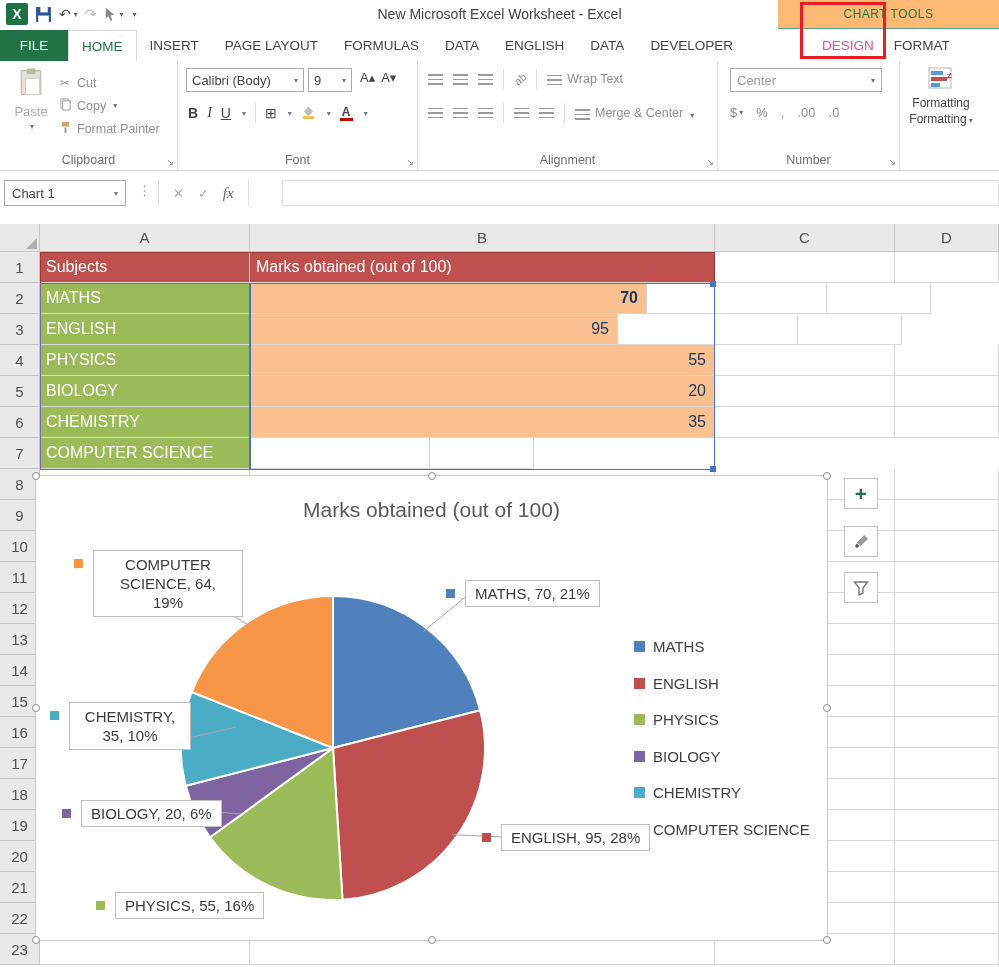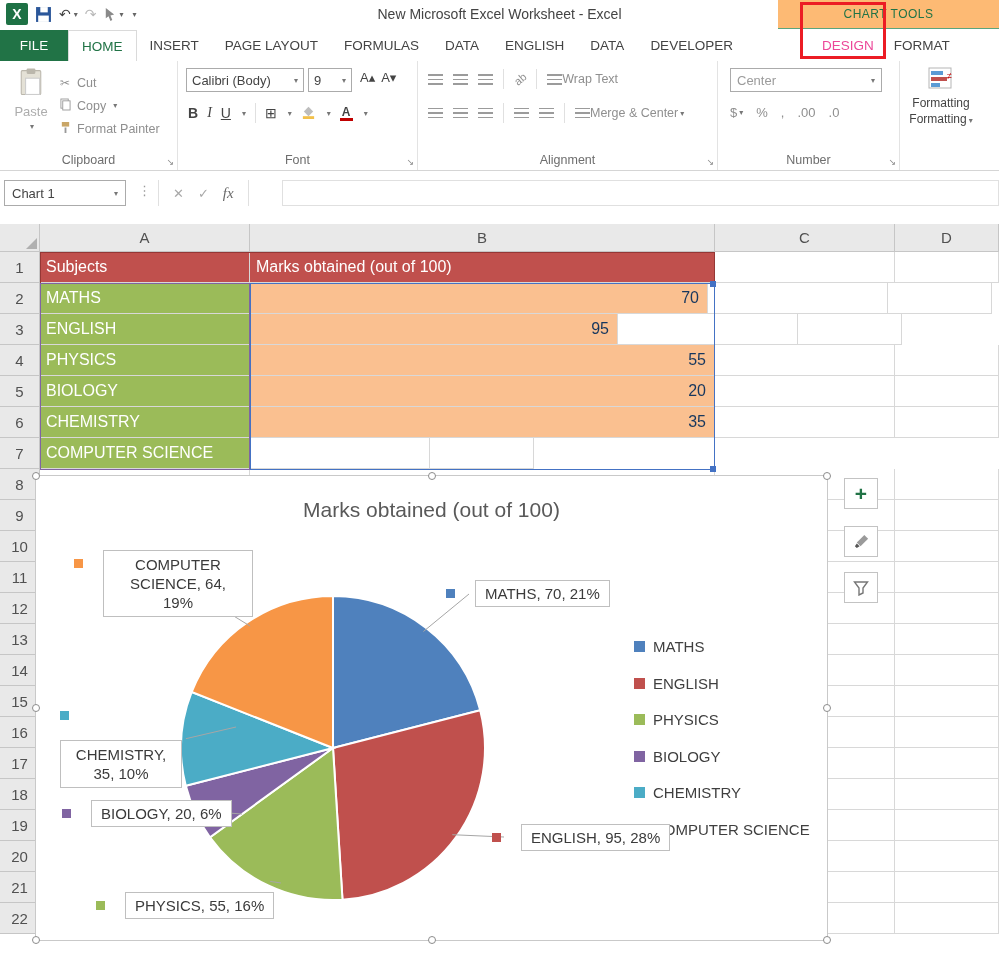--- a/index.html
+++ b/index.html
@@ -61,21 +61,21 @@
   .fontcolor { display:flex; flex-direction:column; align-items:center; line-height:12px; }
   .redbar { width:13px; height:3px; background:#C00000; }
 
   .g-align { left:418px; width:300px; }
   .lines { display:inline-block; width:15px; height:11px;
     background:repeating-linear-gradient(to bottom, #9B9B9B 0 1.5px, transparent 1.5px 4.5px); }
   .al-row1 { position:absolute; left:10px; top:8px; display:flex; align-items:center; gap:10px; }
   .al-row2 { position:absolute; left:10px; top:42px; display:flex; align-items:center; gap:10px; }
   .al-lbl { font-size:12.5px; color:#8F8F8F; white-space:nowrap; }
   .orient { font-size:11px; color:#8F8F8F; transform:rotate(-40deg); display:inline-block; }
-  .wrapbtn,.mergebtn { display:flex; align-items:center; }
+  .wrapbtn,.mergebtn { display:flex; align-items:flex-end; gap:5px; }
 
   .g-num { left:718px; width:182px; }
   .numcombo { position:absolute; left:12px; top:7px; width:152px; height:24px; background:#fff;
     border:1px solid #ABABAB; font-size:13px; display:flex; align-items:center; padding:0 6px;
     justify-content:space-between; }
   .numrow { position:absolute; left:12px; top:44px; display:flex; align-items:center; gap:13px;
     font-size:13px; color:#8F8F8F; }
   .nbtn { display:flex; align-items:center; }
 
   .g-styles { left:900px; width:99px; border-right:none; }
@@ -118,21 +118,21 @@
   .sel-h { left:40px; top:252px; width:675px; height:32px; border:1.5px solid #953735; }
   .sel-a { left:40px; top:283px; width:210px; height:187px; border:1.5px solid #8064A2; }
   .sel-b { left:250px; top:283px; width:465px; height:187px; border:1.5px solid #4472C4; }
   .bhandle { position:absolute; width:6px; height:6px; background:#4472C4; z-index:4; }
 
   
   .chart-box { position:absolute; left:35px; top:475px; width:793px; height:466px; background:#fff;
     border:1px solid #C9C9C9; z-index:10; }
   .chart-title { position:absolute; left:0; right:0; top:22px; text-align:center; font-size:21px; color:#595959; }
   #pie-svg { position:absolute; left:0; top:0; }
-  .callout { position:absolute; display:flex; align-items:flex-start; gap:20px; z-index:12; }
+  .callout { position:absolute; display:flex; align-items:flex-start; gap:10px; z-index:12; }
   .callout .marker { width:9px; height:9px; margin-top:9px; flex:0 0 auto; }
   .callout .cbox { background:#fff; border:1px solid #BFBFBF; padding:4px 9px; font-size:15px;
     color:#3B3B3B; text-align:center; white-space:nowrap; }
   .callout .cbox.wrap { white-space:normal; line-height:19px; }
   .legend-item { position:absolute; left:598px; display:flex; align-items:center; gap:8px;
     font-size:15px; color:#3F3F3F; white-space:nowrap; }
   .legend-item .lmarker { width:11px; height:11px; flex:0 0 auto; }
   .handle { position:absolute; width:8px; height:8px; border-radius:50%; background:#fff;
     border:1px solid #8C8C8C; z-index:13; }
   .h-tl{left:-4px;top:-4px}.h-tm{left:calc(50% - 4px);top:-4px}.h-tr{right:-4px;top:-4px}
@@ -375,21 +375,21 @@
       <div class="srow">
         <div class="hcell rowh">1</div>
         <div class="cell cell-hdr" style="width: 210px;">Subjects</div>
         <div class="cell cell-hdr" style="width: 465px;">Marks obtained (out of 100)</div>
         <div class="cell" style="width: 180px;"></div>
         <div class="cell" style="width: 104px;"></div>
       </div>
       <div class="srow">
         <div class="hcell rowh">2</div>
         <div class="cell cell-cat" style="width: 210px;">MATHS</div>
-        <div class="cell cell-val" style="width: 458px;">70</div>
+        <div class="cell cell-val" style="width: 397px; font-weight: bold;">70</div>
         <div class="cell" style="width: 180px;"></div>
         <div class="cell" style="width: 104px;"></div>
       </div>
       <div class="srow">
         <div class="hcell rowh">3</div>
         <div class="cell cell-cat" style="width: 210px;">ENGLISH</div>
         <div class="cell cell-val" style="width: 368px;">95</div>
         <div class="cell" style="width: 180px;"></div>
         <div class="cell" style="width: 104px;"></div>
       </div>
@@ -513,20 +513,27 @@
       </div>
       <div class="srow">
         <div class="hcell rowh">21</div>
         <div class="cell" style="width: 210px;"></div>
         <div class="cell" style="width: 465px;"></div>
         <div class="cell" style="width: 180px;"></div>
         <div class="cell" style="width: 104px;"></div>
       </div>
       <div class="srow">
         <div class="hcell rowh">22</div>
+        <div class="cell" style="width: 210px;"></div>
+        <div class="cell" style="width: 465px;"></div>
+        <div class="cell" style="width: 180px;"></div>
+        <div class="cell" style="width: 104px;"></div>
+      </div>
+      <div class="srow">
+        <div class="hcell rowh">23</div>
         <div class="cell" style="width: 210px;"></div>
         <div class="cell" style="width: 465px;"></div>
         <div class="cell" style="width: 180px;"></div>
         <div class="cell" style="width: 104px;"></div>
       </div>
     </div>
 
   <div class="sel sel-h"></div>
   <div class="sel sel-a"></div>
   <div class="sel sel-b"></div>
@@ -547,33 +554,33 @@
         <line x1="245" y1="407" x2="234.2" y2="405.4" stroke="#A6A6A6" stroke-width="1"></line>
         <line x1="206" y1="338" x2="163.6" y2="334.8" stroke="#A6A6A6" stroke-width="1"></line>
         <line x1="200" y1="251" x2="149.9" y2="262.7" stroke="#A6A6A6" stroke-width="1"></line>
         <line x1="188" y1="134" x2="214.1" y2="150.1" stroke="#A6A6A6" stroke-width="1"></line>
       </svg>
     <div id="callouts">
         <div class="callout" style="left: 410px; top: 104px;">
           <span class="marker" style="background: rgb(79, 129, 189);"></span>
           <span class="cbox">MATHS, 70, 21%</span>
         </div>
-        <div class="callout" style="left: 456px; top: 348px; justify-content: flex-end;">
+        <div class="callout" style="left: 446px; top: 348px; justify-content: flex-end;">
           <span class="marker" style="background: rgb(192, 80, 77);"></span>
           <span class="cbox">ENGLISH, 95, 28%</span>
         </div>
         <div class="callout" style="left: 60px; top: 416px;">
           <span class="marker" style="background: rgb(155, 187, 89);"></span>
           <span class="cbox">PHYSICS, 55, 16%</span>
         </div>
         <div class="callout" style="left: 26px; top: 324px;">
           <span class="marker" style="background: rgb(128, 100, 162);"></span>
           <span class="cbox">BIOLOGY, 20, 6%</span>
         </div>
-        <div class="callout" style="left: 24px; top: 226px; flex-direction: column;">
+        <div class="callout" style="left: 14px; top: 226px;">
           <span class="marker" style="background: rgb(75, 172, 198);"></span>
           <span class="cbox wrap" style="width: 122px;">CHEMISTRY, 35, 10%</span>
         </div>
         <div class="callout" style="left: 38px; top: 74px;">
           <span class="marker" style="background: rgb(247, 150, 70);"></span>
           <span class="cbox wrap" style="width: 150px;">COMPUTER SCIENCE, 64, 19%</span>
         </div>
       </div>
     <div id="legend">
         <div class="legend-item" style="top: 162px;">

